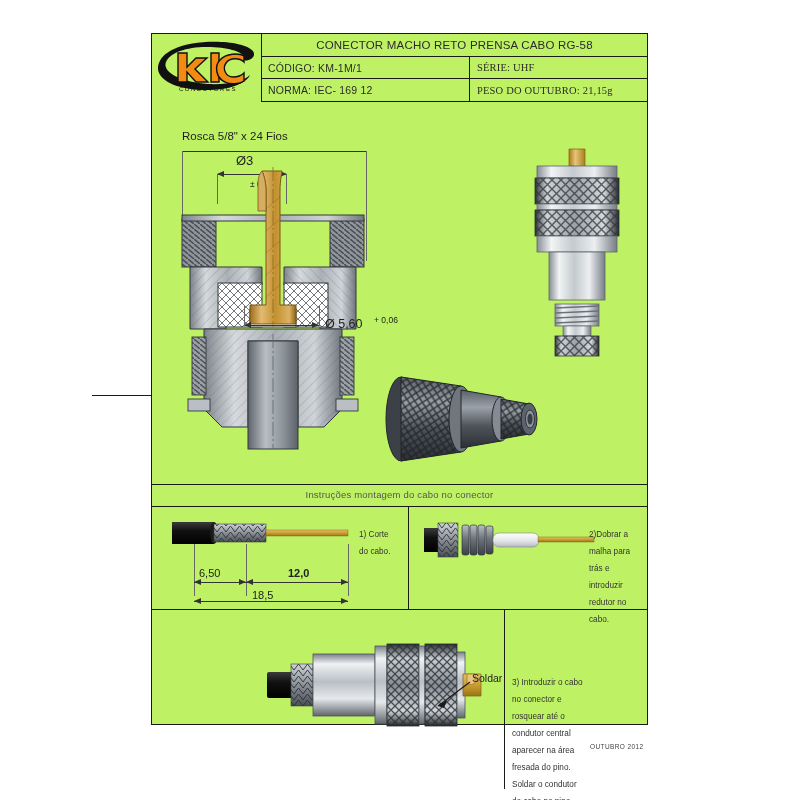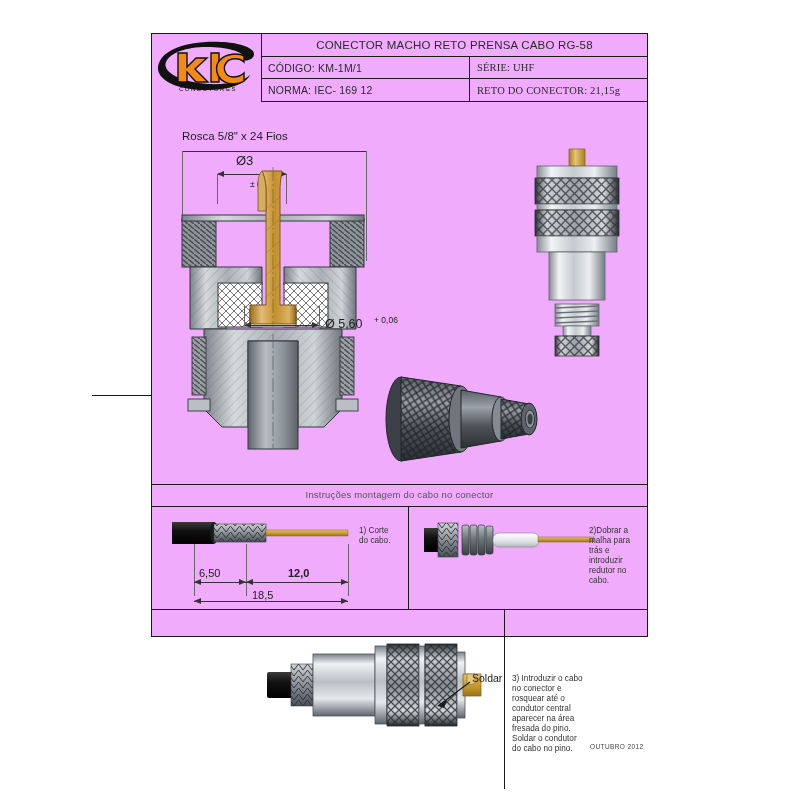--- a/index.html
+++ b/index.html
@@ -6,22 +6,22 @@
   body{
     width:800px;height:800px;background:#ffffff;
     font-family:"Liberation Sans",sans-serif;
     -webkit-font-smoothing:antialiased;
     overflow:hidden;position:relative;
   }
   #sheet{position:absolute;left:0;top:0;width:800px;height:800px;}
 
   
   .frame{
-    position:absolute;left:151px;top:33px;width:497px;height:604px;
-    border:1.6px solid #1a1a1a;box-sizing:border-box;background:#f0abfc;
+    position:absolute;left:151px;top:33px;width:497px;height:692px;
+    border:1.6px solid #1a1a1a;box-sizing:border-box;background:#bef264;
   }
   
   .left-tick{position:absolute;left:92px;top:395px;width:60px;height:0;border-top:1.6px solid #1a1a1a;}
 
   
   .titleblock{position:absolute;left:0;top:0;width:100%;height:68px;}
   .tb-logo{
     position:absolute;left:0;top:0;width:110px;height:68px;
     border-right:1.4px solid #1a1a1a;box-sizing:border-box;
     display:flex;align-items:center;justify-content:center;
@@ -43,21 +43,21 @@
   .logo{position:relative;width:102px;height:58px;}
   .logo svg{position:absolute;left:0;top:0;}
 
   
   .hline{position:absolute;left:0;width:100%;border-top:1.4px solid #1a1a1a;}
   .vline{position:absolute;border-left:1.4px solid #1a1a1a;}
 
   
   .dimtxt{position:absolute;font-size:11px;color:#222;white-space:nowrap;}
   .dimtxt.sm{font-size:8.5px;}
-  .steptxt{position:absolute;font-size:8.2px;line-height:10px;color:#333;white-space:pre-line;}
+  .steptxt{position:absolute;font-size:8.2px;line-height:17px;color:#333;white-space:pre-line;}
   .sechdr{position:absolute;font-size:9.5px;color:#555;letter-spacing:.2px;}
   .datetxt{position:absolute;font-size:6.5px;color:#444;letter-spacing:.4px;}
 
   
   .dl{position:absolute;background:#333;}
   .dl.h{height:1px;}
   .ext{position:absolute;width:1px;background:#666;}
 
   .arrowL,.arrowR{position:absolute;width:0;height:0;border-top:3px solid transparent;border-bottom:3px solid transparent;}
   .arrowL{border-right:7px solid #333;}
@@ -96,21 +96,21 @@
       <div class="tb-right">
         <div class="tb-row r1">
           <div class="tb-cell full">CONECTOR MACHO RETO PRENSA CABO RG-58</div>
         </div>
         <div class="tb-row r2">
           <div class="tb-cell left">CÓDIGO: KM-1M/1</div>
           <div class="tb-cell right">SÉRIE: UHF</div>
         </div>
         <div class="tb-row r3">
           <div class="tb-cell left">NORMA: IEC- 169 12</div>
-          <div class="tb-cell right">RETO DO CONECTOR:  21,15g</div>
+          <div class="tb-cell right">PESO DO OUTUBRO:  21,15g</div>
         </div>
       </div>
     </div>
 
     <div class="dimtxt" style="left:30px;top:96px;font-size:11.5px;">Rosca 5/8" x 24 Fios</div>
     <div class="dl h" style="left:30px;top:117px;width:185px;"></div>
     <div class="ext" style="left:30px;top:117px;height:110px;"></div>
     <div class="ext" style="left:214px;top:117px;height:110px;"></div>
 
     <div class="dimtxt" style="left:84px;top:119px;font-size:13px;">Ø3</div>

